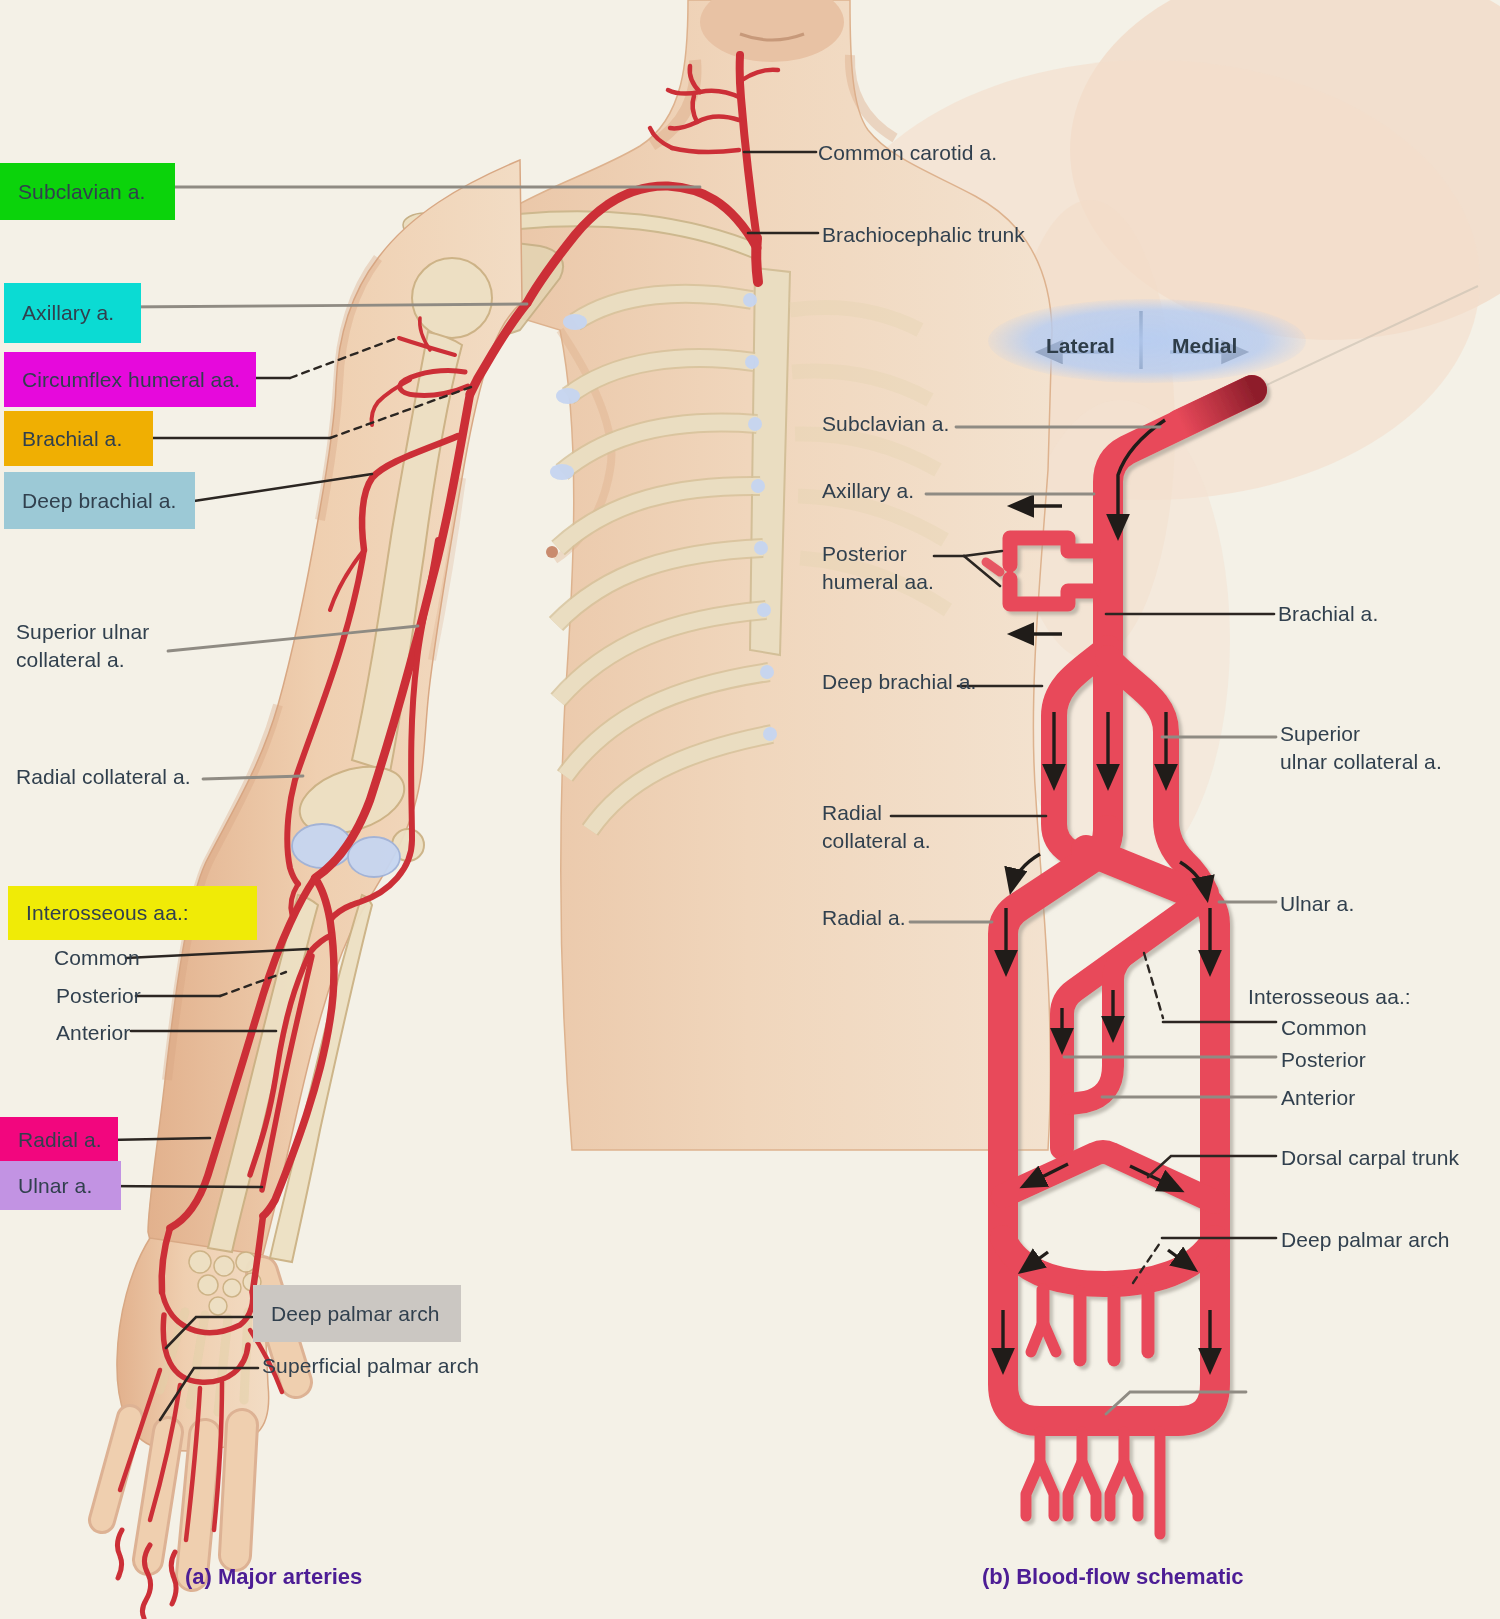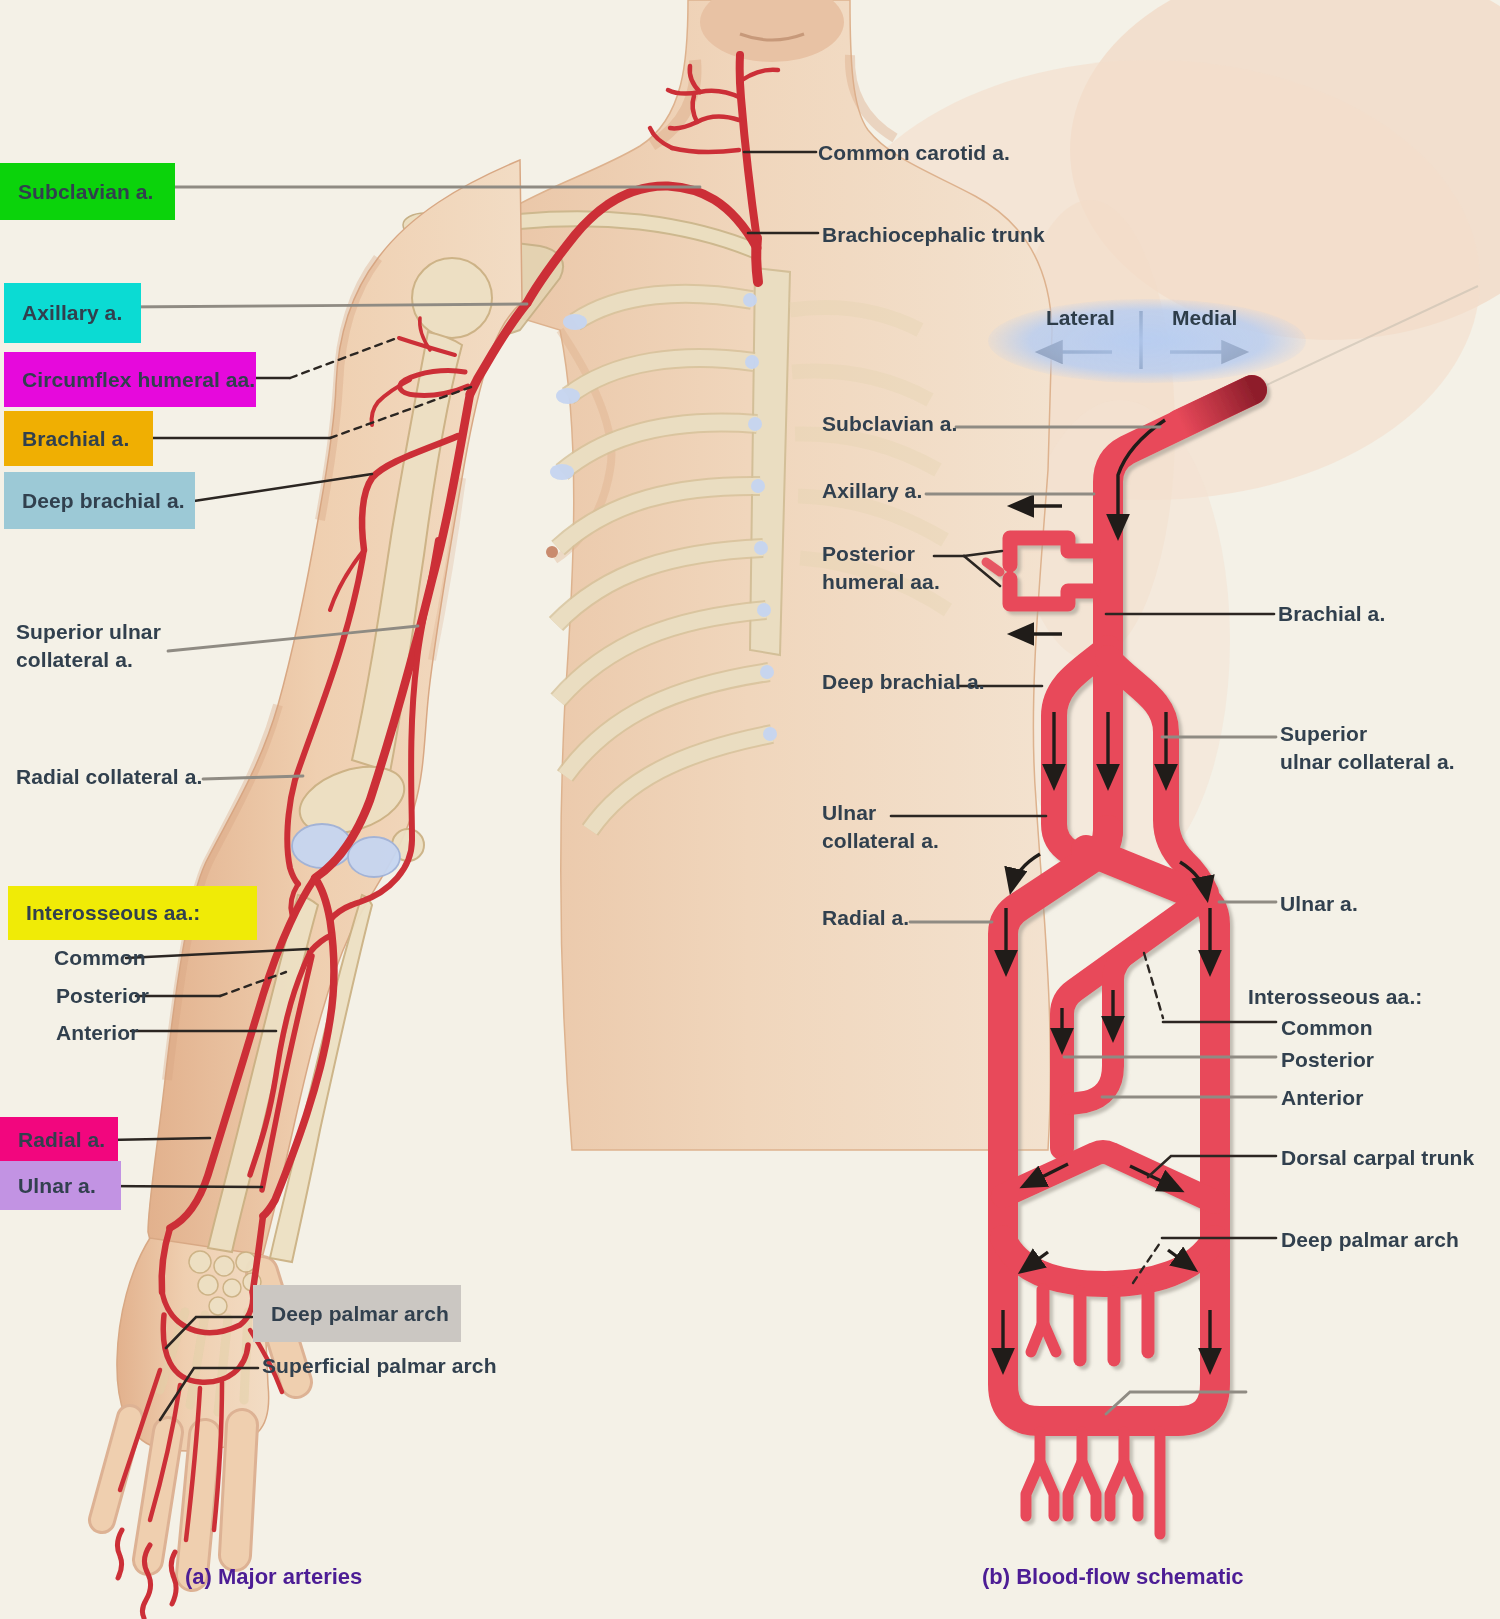--- a/index.html
+++ b/index.html
@@ -2,30 +2,30 @@
 <html><head>
 <meta charset="utf-8">
 <style>
   html,body{margin:0;padding:0;background:#ddd;}
   .stage{
     position:relative;width:1500px;height:1619px;overflow:hidden;
     background:#F4F1E7;font-family:"Liberation Sans",sans-serif;
   }
   svg.art{position:absolute;left:0;top:0;}
   .lbl{
-    position:absolute;font-size:21px;font-weight:700;color:#31404E;
+    position:absolute;font-size:21px;font-weight:400;color:#31404E;
     white-space:pre-line;line-height:1.32;letter-spacing:.1px;
   }
   .hl{display:flex;align-items:center;box-sizing:border-box;padding-left:18px;}
   .cap{position:absolute;font-size:22px;font-weight:700;color:#4c1d95;}
   .compass-bg{
     position:absolute;left:988px;top:299px;width:318px;height:84px;border-radius:50%;
     background:radial-gradient(ellipse at center,rgba(181,204,242,.95) 0%,rgba(181,204,242,.8) 52%,rgba(181,204,242,0) 74%);
   }
-  .compass-text{position:absolute;font-size:21px;font-weight:700;color:#2E3D49;}
+  .compass-text{position:absolute;font-size:21px;font-weight:700;color:#2E3D49;margin-top:28px;}
 </style>
 </head>
 <body>
 
 <div class="stage">
 
 <svg class="art" width="1500" height="1619" viewBox="0 0 1500 1619">
   <defs>
     <marker id="ah" markerWidth="9" markerHeight="8" refX="6.5" refY="3.5" orient="auto" markerUnits="strokeWidth">
       <path d="M0,0 L8,3.5 L0,7 Z" fill="#201C19"></path>
@@ -390,21 +390,21 @@
 <div class="cap" style="left:185px;top:1564px;">(a) Major arteries</div>
 
 <div class="lbl" style="left:822px;top:410px;">Subclavian a.</div>
 <div class="lbl" style="left:822px;top:477px;">Axillary a.</div>
 <div class="lbl" style="left:822px;top:540px;">Posterior
 humeral aa.</div>
 <div class="lbl" style="left:1278px;top:600px;">Brachial a.</div>
 <div class="lbl" style="left:822px;top:668px;">Deep brachial a.</div>
 <div class="lbl" style="left:1280px;top:720px;">Superior
 ulnar collateral a.</div>
-<div class="lbl" style="left:822px;top:799px;">Ulnar
+<div class="lbl" style="left:822px;top:799px;">Radial
 collateral a.</div>
 <div class="lbl" style="left:822px;top:904px;">Radial a.</div>
 <div class="lbl" style="left:1280px;top:890px;">Ulnar a.</div>
 <div class="lbl" style="left:1248px;top:983px;">Interosseous aa.:</div>
 <div class="lbl" style="left:1281px;top:1014px;">Common</div>
 <div class="lbl" style="left:1281px;top:1046px;">Posterior</div>
 <div class="lbl" style="left:1281px;top:1084px;">Anterior</div>
 <div class="lbl" style="left:1281px;top:1144px;">Dorsal carpal trunk</div>
 <div class="lbl" style="left:1281px;top:1226px;">Deep palmar arch</div>
 <div class="cap" style="left:982px;top:1564px;">(b) Blood-flow schematic</div>

